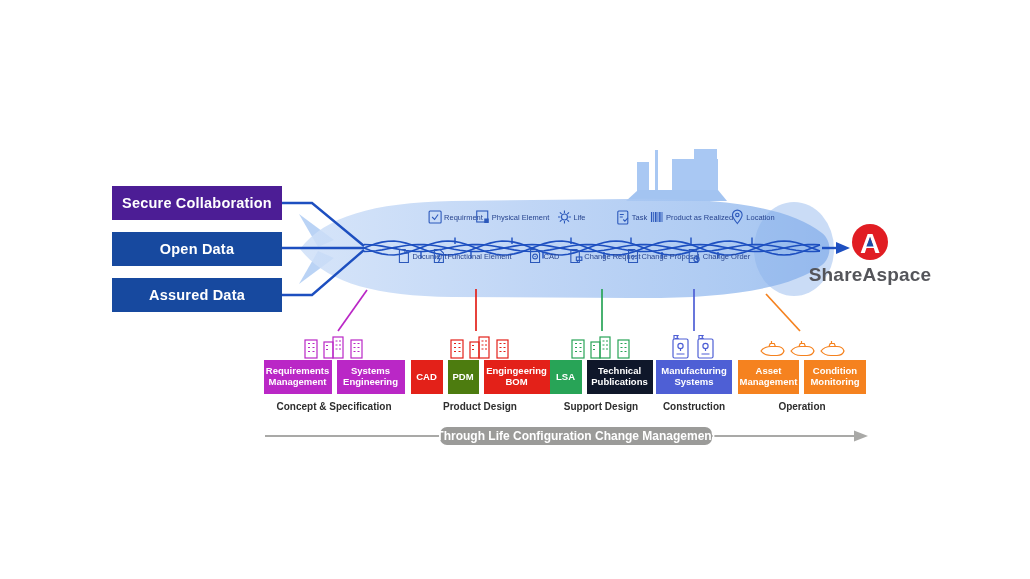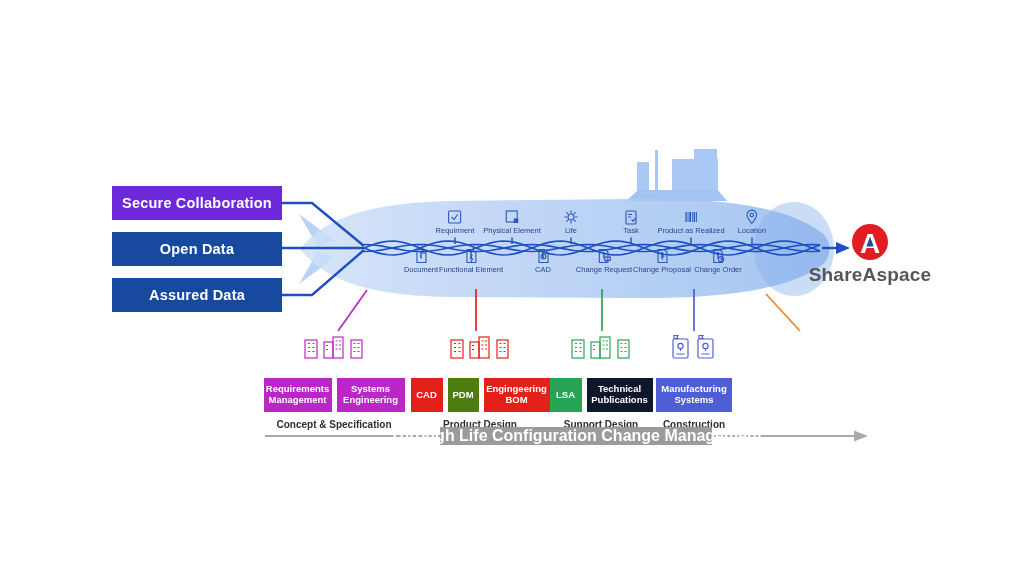--- a/index.html
+++ b/index.html
@@ -4,37 +4,37 @@
 <style>
   html,body{margin:0;padding:0;background:#fff;}
   .canvas{position:relative;width:1030px;height:579px;background:#fff;overflow:hidden;
           font-family:"Liberation Sans",sans-serif;}
   .overlay{position:absolute;left:0;top:0;width:1030px;height:579px;}
 
   .cap-box{position:absolute;left:112px;width:170px;height:34px;display:flex;align-items:center;
            justify-content:center;color:#fff;font-weight:bold;font-size:14.5px;letter-spacing:.2px;}
   .cap-1{top:186px}.cap-2{top:232px}.cap-3{top:278px}
 
-  .bb-item{position:absolute;display:flex;flex-direction:column;align-items:center;gap:1px;
+  .bb-item{position:absolute;display:flex;flex-direction:row;align-items:center;gap:1px;
            transform:translateX(-50%);justify-content:space-between;}
   .bb-item svg{display:block;}
   .bb-label{font-size:7.5px;color:#27448f;white-space:nowrap;}
   .bb-top{top:209px}.bb-bot{top:248px}
 
   .section{position:absolute;top:332px;display:flex;flex-direction:column;align-items:center;}
   .sec-icons{height:27px;display:flex;align-items:flex-end;justify-content:center;}
-  .sec-boxes{display:flex;gap:5px;margin-top:19px;justify-content:center;}
+  .sec-boxes{display:flex;gap:5px;margin-top:1px;justify-content:center;}
   .sec-box{min-height:34px;display:flex;align-items:center;justify-content:center;color:#fff;
            font-weight:bold;font-size:9.5px;line-height:1.12;text-align:center;
            padding:2px 3px;box-sizing:border-box;}
   .sec-title{margin-top:7px;font-size:10px;font-weight:bold;color:#2e2e2e;white-space:nowrap;}
 
   .timeline-label{position:absolute;left:440px;top:427px;width:272px;height:18px;display:flex;
                   align-items:center;justify-content:center;color:#fff;font-weight:bold;
-                  font-size:16px;white-space:nowrap;}
+                  font-size:12px;white-space:nowrap;border-radius:7px;}
 
   .logo-wrap{position:absolute;left:800px;top:222px;width:140px;display:flex;flex-direction:column;
              align-items:center;justify-content:space-between;}
   .logo-word{margin-top:2px;font-size:19px;font-weight:bold;color:#54555a;letter-spacing:.2px;}
 </style>
 </head>
 <body>
 
 <div class="canvas">
 
@@ -96,21 +96,21 @@
       <path d="M476,289 L476,331" stroke="#e32119"></path>
       <path d="M602,289 L602,331" stroke="#28a457"></path>
       <path d="M694,289 L694,331" stroke="#4e5fd5"></path>
       <path d="M766,294 L800,331" stroke="#f5821f"></path>
     </g>
 
     <line x1="265" y1="436" x2="856" y2="436" stroke-width="1.8" stroke="#a9a9a7"></line>
     <polygon points="854,430.5 868,436 854,441.5" fill="#a9a9a7"></polygon>
   </svg>
 
-  <div class="cap-box cap-1" style="background-color: #6d28d9;">Secure Collaboration</div>
+  <div class="cap-box cap-1" style="background-color: #4c1d95;">Secure Collaboration</div>
   <div class="cap-box cap-3" style="background-color: rgb(23, 73, 159);">Assured Data</div>
   <div class="cap-box cap-2" style="background-color: rgb(23, 73, 159);">Open Data</div>
 
   <div class="bb-item bb-top" style="left: 455px; color: rgb(43, 88, 187);">
     <svg width="16" height="16" viewBox="0 0 16 16" fill="none" stroke="currentColor" stroke-width="1.1">
       <rect x="2" y="2" width="12" height="12" rx="1"></rect>
         <path d="M5 8l2.5 2.5L11 5.5"></path>
     </svg>
     <span class="bb-label">Requirment</span>
   </div>
@@ -272,20 +272,43 @@
         <circle cx="35.5" cy="13" r="2.6"></circle>
           <path d="M35.5 15.6v2.4M31.5 21h8"></path>
       </svg>
     </div>
     <div class="sec-boxes">
       <div class="sec-box" style="width: 76px; background-color: rgb(78, 95, 213);">Manufacturing Systems</div>
     </div>
     <div class="sec-title">Construction</div>
   </div>
 
+  <div class="section" style="left:736px;width:132px">
+    <div class="sec-icons" style="color: rgb(245, 130, 31);">
+      <svg width="86" height="22" viewBox="0 0 86 22" fill="none" stroke="currentColor" stroke-width="1.2">
+        <g>
+          <path d="M2 14c2.5-3.5 6-4.5 10-4.5h6c3.5 0 6 1.2 7 4.5-1 3.3-3.5 4.5-7 4.5h-6c-4 0-7.5-1-10-4.5z"></path>
+          <path d="M10 9.5l1.2-3h4l1.2 3M12.5 6.5V4"></path>
+        </g>
+        <g transform="translate(30,0)">
+          <path d="M2 14c2.5-3.5 6-4.5 10-4.5h6c3.5 0 6 1.2 7 4.5-1 3.3-3.5 4.5-7 4.5h-6c-4 0-7.5-1-10-4.5z"></path>
+          <path d="M10 9.5l1.2-3h4l1.2 3M12.5 6.5V4"></path>
+        </g>
+        <g transform="translate(60,0)">
+          <path d="M2 14c2.5-3.5 6-4.5 10-4.5h6c3.5 0 6 1.2 7 4.5-1 3.3-3.5 4.5-7 4.5h-6c-4 0-7.5-1-10-4.5z"></path>
+          <path d="M10 9.5l1.2-3h4l1.2 3M12.5 6.5V4"></path>
+        </g>
+      </svg>
+    </div>
+    <div class="sec-boxes">
+      <div class="sec-box" style="width: 61px; background-color: rgb(245, 130, 31);">Asset Management</div>
+      <div class="sec-box" style="width: 62px; background-color: rgb(245, 130, 31);">Condition Monitoring</div>
+    </div>
+    <div class="sec-title">Operation</div>
+  </div>
 
   <div class="timeline-label" style="background-color: rgb(155, 155, 153);">Through Life Configuration Change Management</div>
 
   <div class="logo-wrap">
     <svg width="40" height="40" viewBox="0 0 40 40">
       <circle cx="20" cy="20" r="18" fill="#e11d23"></circle>
       <text x="20" y="30.5" text-anchor="middle" font-size="28" font-weight="bold" font-family="Liberation Sans, sans-serif" fill="#ffffff">A</text>
       <polygon points="20,15 23.6,24.5 16.4,24.5" fill="#1a4aa5"></polygon>
     </svg>
     <div class="logo-word">ShareAspace</div>

